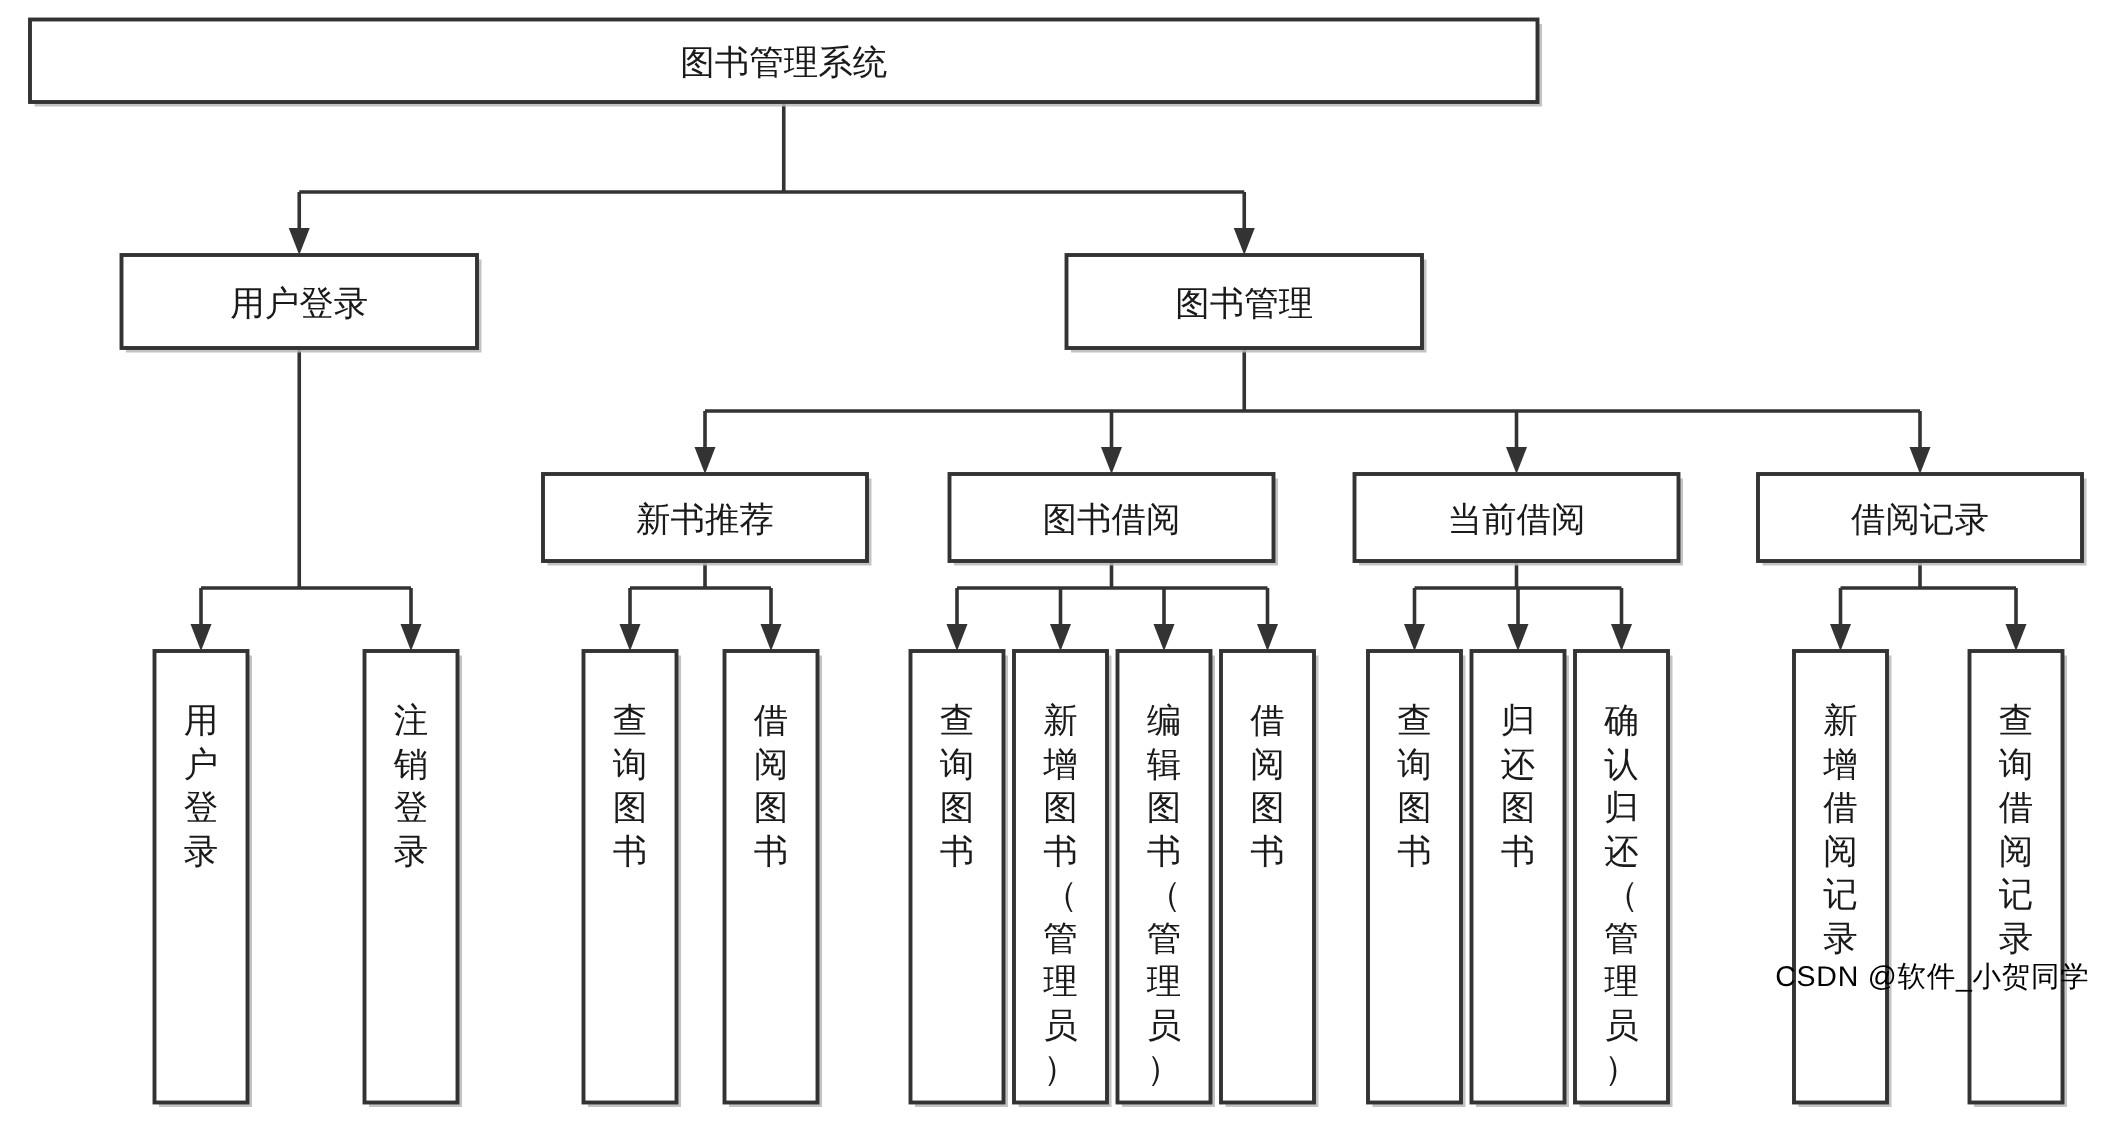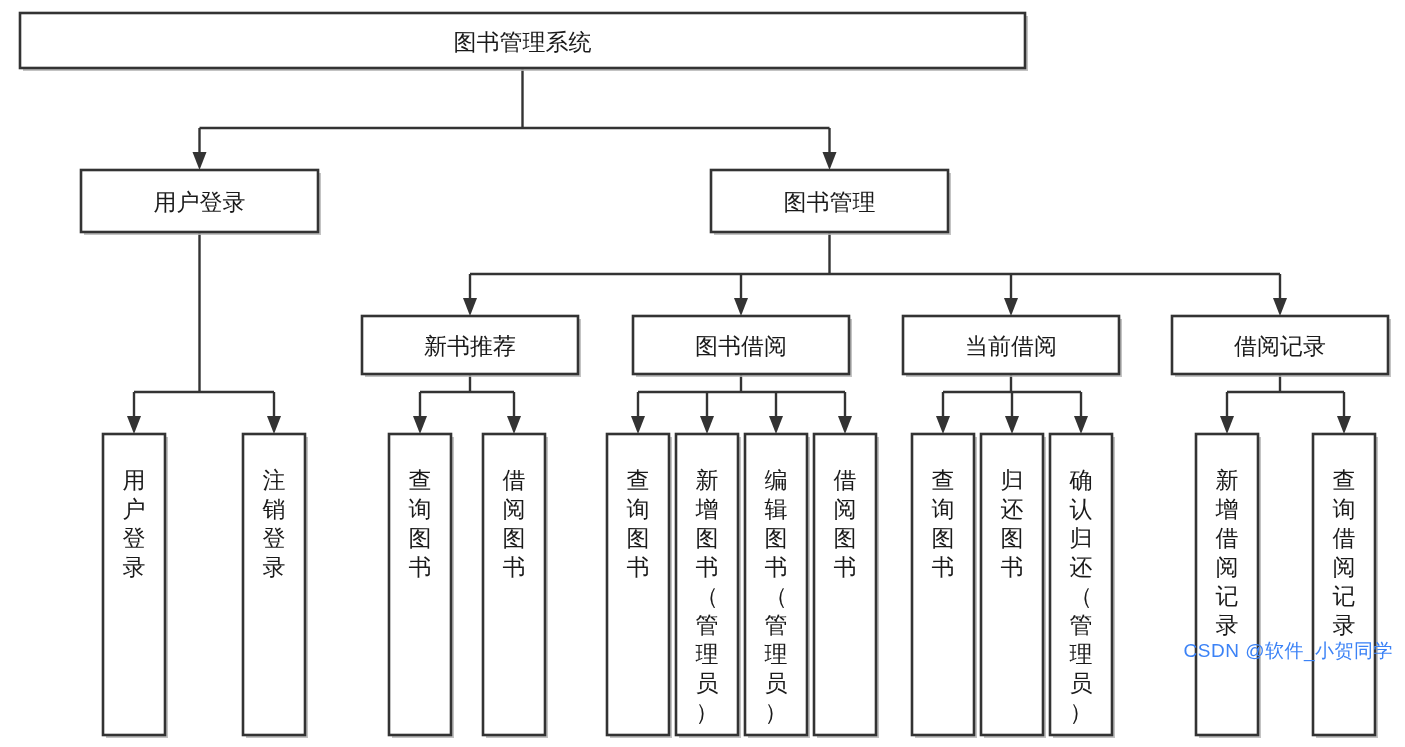--- a/index.html
+++ b/index.html
@@ -61,21 +61,21 @@
     text-anchor: middle;
     dominant-baseline: central;
     white-space: pre;
   }
   .watermark {
     position: absolute;
     right: 12px;
     bottom: 6px;
     font-family: "Liberation Sans", "DejaVu Sans", sans-serif;
     font-size: 19px;
-    color: #3b82f6;
+    color: #000000;
     letter-spacing: 0.5px;
     user-select: none;
     pointer-events: none;
     white-space: nowrap;
   }
 </style>
 </head>
 <body>
 
 <div id="diagram-root">

